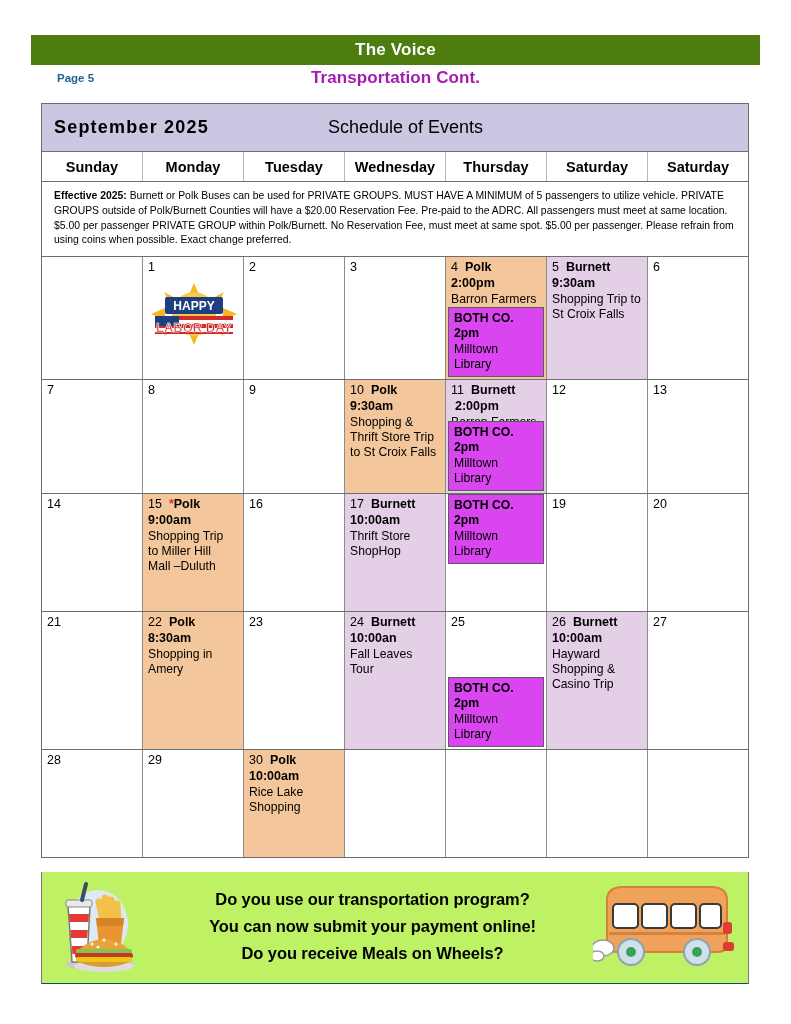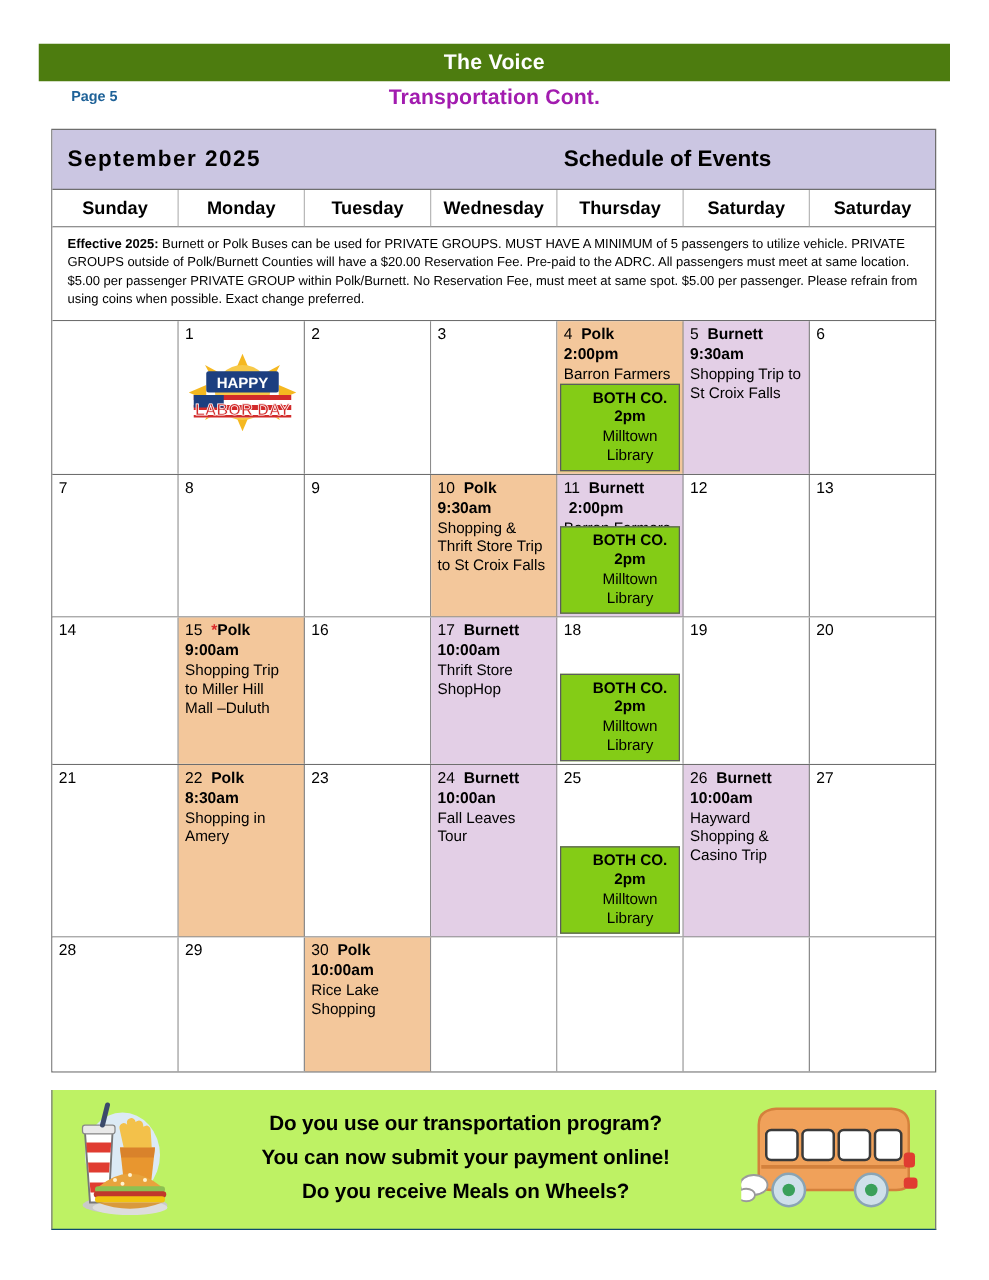--- a/index.html
+++ b/index.html
@@ -81,23 +81,22 @@
   }
   .cal-month {
     font-size: 18px;
     font-weight: bold;
     letter-spacing: 1.2px;
     flex: 0 0 250px;
     white-space: nowrap;
   }
   .cal-schedule {
     font-size: 18px;
-    font-weight: bold;
+    font-weight: normal;
     flex: 1 1 auto;
-    text-align: center;
     white-space: nowrap;
   }
   .cal-fares {
     flex: 0 0 215px;
     text-align: right;
     font-size: 11.5px;
     font-weight: bold;
     line-height: 1.32;
     white-space: nowrap;
   }
@@ -189,26 +188,25 @@
   }
   .evt-time.indent { padding-left: 4px; }
   .evt-desc {
     font-size: 12.2px;
     line-height: 1.26;
     white-space: pre-line;
   }
 
   
   .both-co {
-    background: #84cc16;
+    background: #d946ef;
     border: 1px solid #5c5c5c;
     box-sizing: border-box;
     margin: 0 2px 2px 2px;
-    padding: 3px 5px 4px 21px;
-    text-align: center;
+    padding: 3px 5px 4px 5px;
   }
   .both-title {
     font-size: 12.2px;
     font-weight: bold;
     line-height: 1.25;
   }
   .both-sub {
     font-size: 12.2px;
     line-height: 1.25;
   }
@@ -475,25 +473,20 @@
             <div class="day-head">
               <span class="daynum">17</span>
               <span class="agency"><span>Burnett</span></span>
             </div>
             <div class="evt-time">10:00am</div>
             <div class="evt-desc"> Thrift Store
 ShopHop</div>
           </div>
         </div>
         <div class="day">
-          <div class="day-inner">
-            <div class="day-head">
-              <span class="daynum">18</span>
-            </div>
-          </div>
           <div class="both-co">
             <div class="both-title">BOTH CO. 2pm</div>
             <div class="both-sub">Milltown Library</div>
           </div>
         </div>
         <div class="day">
           <div class="day-inner">
             <div class="day-head">
               <span class="daynum">19</span>
             </div>

